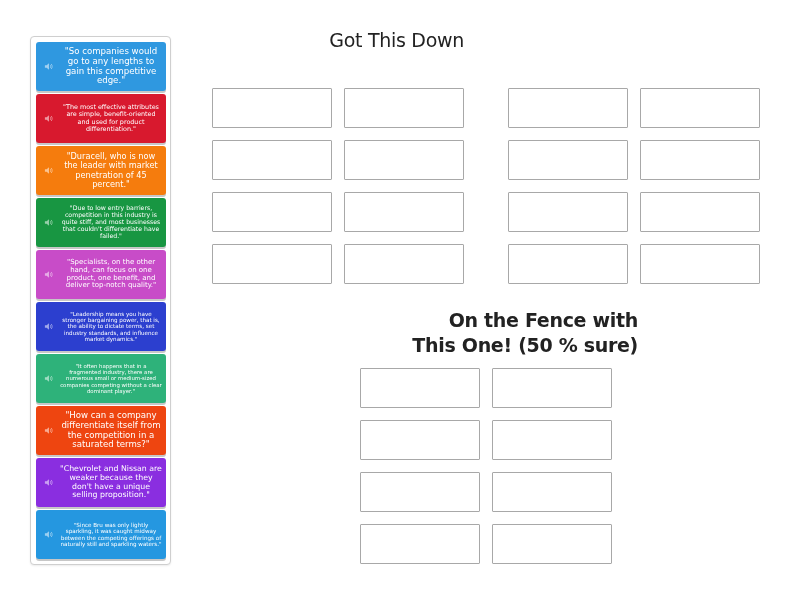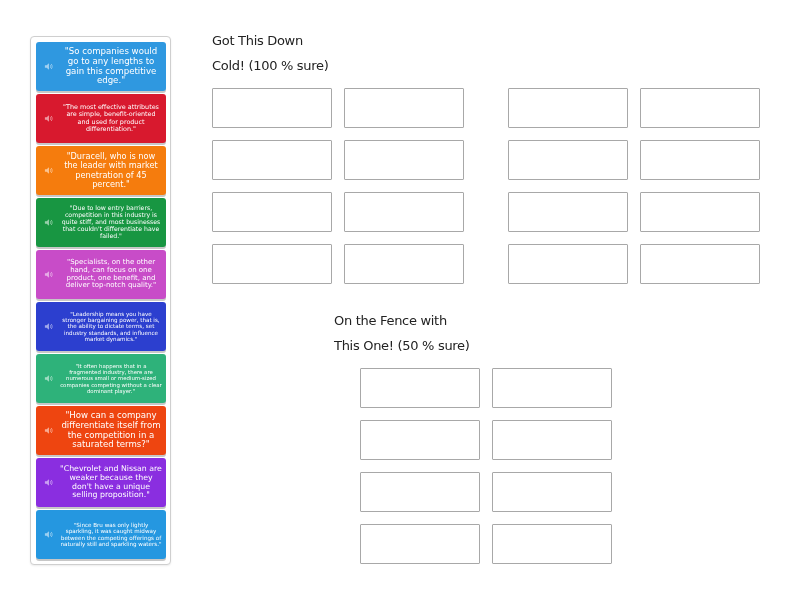--- a/index.html
+++ b/index.html
@@ -20,22 +20,22 @@
     .card .spk {
       width: 24px; flex: 0 0 24px; display: flex; align-items: center;
       justify-content: center; opacity: 0.55;
     }
     .card .txt {
       flex: 1; text-align: center; line-height: 1.12; padding-right: 4px;
       font-family: "DejaVu Sans", sans-serif; font-weight: normal;
     }
     .card .txt b { font-weight: normal; }
     .group-title {
-      position: absolute; text-align: left; color: #222;
-      font-family: "DejaVu Sans", sans-serif; font-size: 13px; line-height: 25px;
+      position: absolute; text-align: right; color: #222;
+      font-family: "DejaVu Sans", sans-serif; font-size: 19px; line-height: 25px;
       font-weight: normal; letter-spacing: -0.3px;
     }
     .slot {
       position: absolute; width: 120px; height: 40px; border: 1px solid #a8a8a8;
       background: #fff; border-radius: 1px;
     }
   </style>
 </head>
 <body>
 
@@ -127,25 +127,24 @@
           <path d="M1 3.5h2l2.5-2.2v7.4L3 6.5H1z" fill="#fff"></path>
           <path d="M6.8 3.2c.8.9.8 2.7 0 3.6M8 2.2c1.4 1.5 1.4 4.1 0 5.6" stroke="#fff" stroke-width="0.9" fill="none"></path>
         </svg>
       </span>
       <span class="txt" style="font-size: 5.6px;"><span>"Since Bru was only lightly sparkling, it was caught midway between the </span><b>competing offerings</b><span> of naturally still and sparkling waters."</span></span>
     </div>
   </div>
 
 <div class="group-title" style="left:212px; top:28px; width:252px;">
   <div>Got This Down</div>
-  <div>Cold! (100 % sure)</div>
 </div>
 <div class="group-title" style="left:508px; top:28px; width:252px;">
 </div>
-<div class="group-title" style="left:334px; top:308px; width:272px;">
+<div class="group-title" style="left:366px; top:308px; width:272px;font-weight:bold;">
   <div>On the Fence with</div>
   <div>This One! (50 % sure)</div>
 </div>
 
 <div id="slots">
     <div class="slot" style="left: 212px; top: 88px;"></div>
     <div class="slot" style="left: 344px; top: 88px;"></div>
     <div class="slot" style="left: 212px; top: 140px;"></div>
     <div class="slot" style="left: 344px; top: 140px;"></div>
     <div class="slot" style="left: 212px; top: 192px;"></div>

